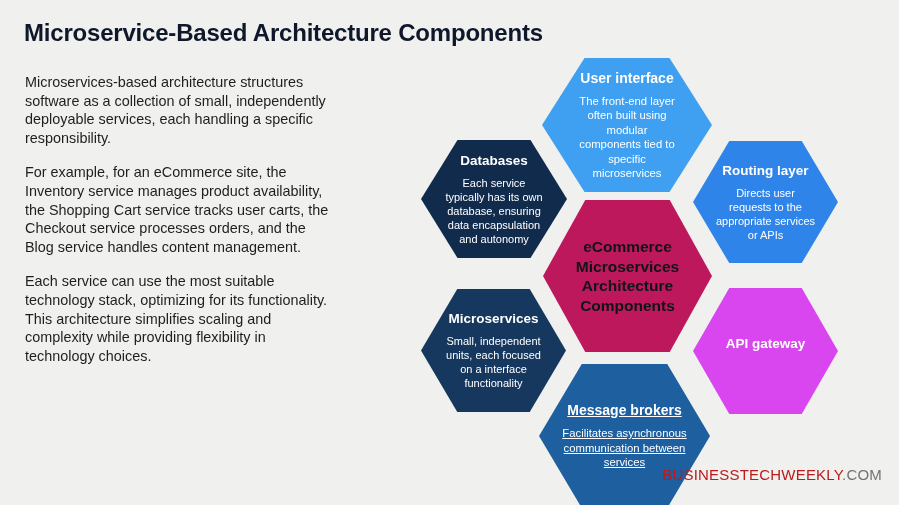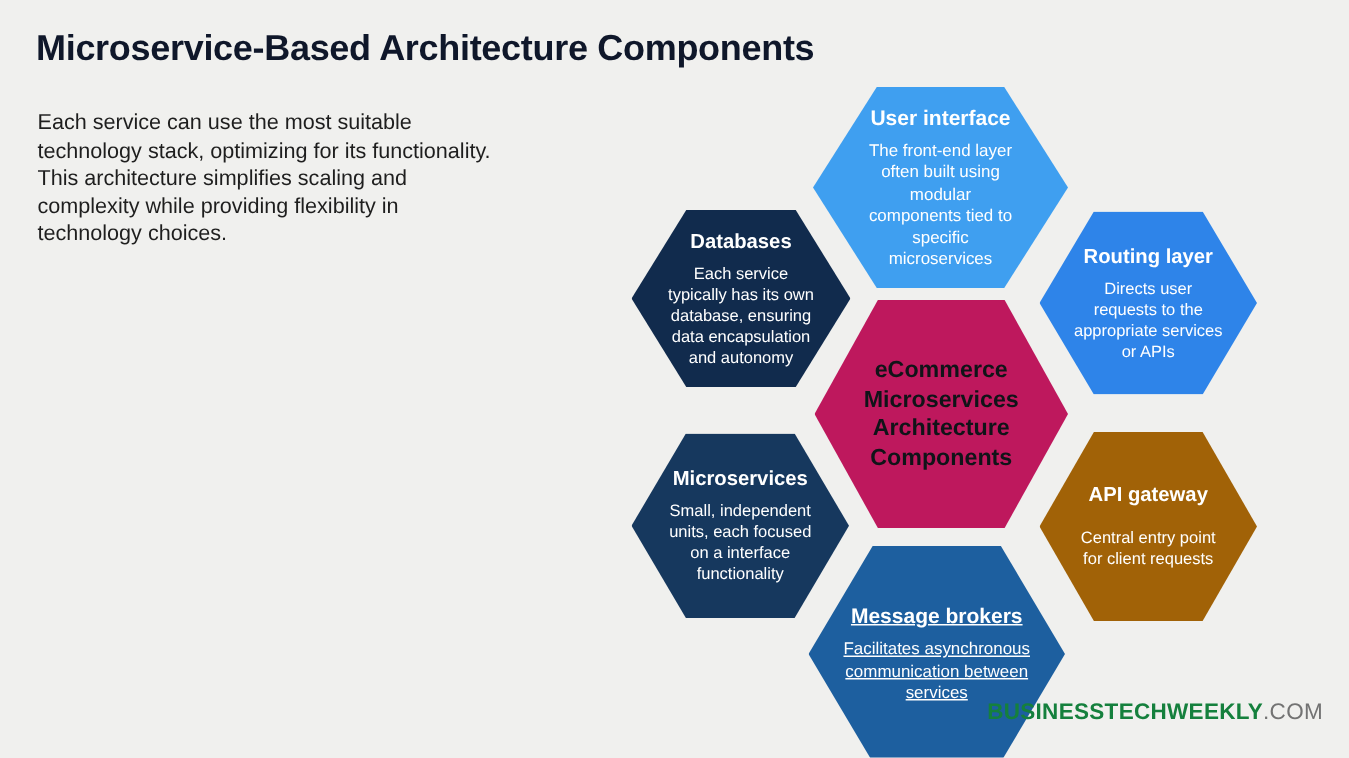--- a/index.html
+++ b/index.html
@@ -60,29 +60,38 @@
   .hex-center          { left: 543px; top: 200px; width: 169px; height: 152px; }
   .hex-microservices   { left: 421px; top: 289px; width: 145px; height: 123px; }
   .hex-api-gateway     { left: 693px; top: 288px; width: 145px; height: 126px; }
   .hex-message-brokers { left: 539px; top: 364px; width: 171px; height: 144px; text-decoration: underline; }
   .footer-brand {
     position: absolute;
     right: 17px; top: 466px;
     font-size: 15px;
     white-space: nowrap;
   }
-  .footer-brand .brand-main { font-weight: 700; color: #15803d; letter-spacing: 0.2px; text-align: center; }
+  .footer-brand .brand-main { font-weight: 400; color: #b91c1c; letter-spacing: 0.2px; text-align: center; }
   .footer-brand .brand-suffix { font-weight: 400; color: #737373; letter-spacing: 0.2px; }
 </style>
 </head>
 <body>
 
 <h1 class="page-title">Microservice-Based Architecture Components</h1>
 
 <div class="intro">
+  <p>Microservices-based architecture structures
+software as a collection of small, independently
+deployable services, each handling a specific
+responsibility.</p>
+  <p>For example, for an eCommerce site, the
+Inventory service manages product availability,
+the Shopping Cart service tracks user carts, the
+Checkout service processes orders, and the
+Blog service handles content management.</p>
   <p>Each service can use the most suitable
 technology stack, optimizing for its functionality.
 This architecture simplifies scaling and
 complexity while providing flexibility in
 technology choices.</p>
 </div>
 
 <div class="diagram">
 
   <div class="hex hex--lg hex-user-interface" style="background: rgb(63, 159, 240);">
@@ -120,24 +129,22 @@
   </div>
 
   <div class="hex hex-microservices" style="background: rgb(22, 56, 94);">
     <div class="hex-title">Microservices</div>
     <div class="hex-desc">Small, independent
 units, each focused
 on a interface
 functionality</div>
   </div>
 
-  <div class="hex hex--gap-lg hex-api-gateway" style="background: #a16207;">
+  <div class="hex hex--gap-lg hex-api-gateway" style="background: #d946ef;">
     <div class="hex-title">API gateway</div>
-    <div class="hex-desc">Central entry point
-for client requests</div>
   </div>
 
   <div class="hex hex--lg hex-message-brokers" style="background: rgb(29, 95, 159);">
     <div class="hex-title">Message brokers</div>
     <div class="hex-desc">Facilitates asynchronous
 communication between
 services</div>
   </div>
 
 </div>

